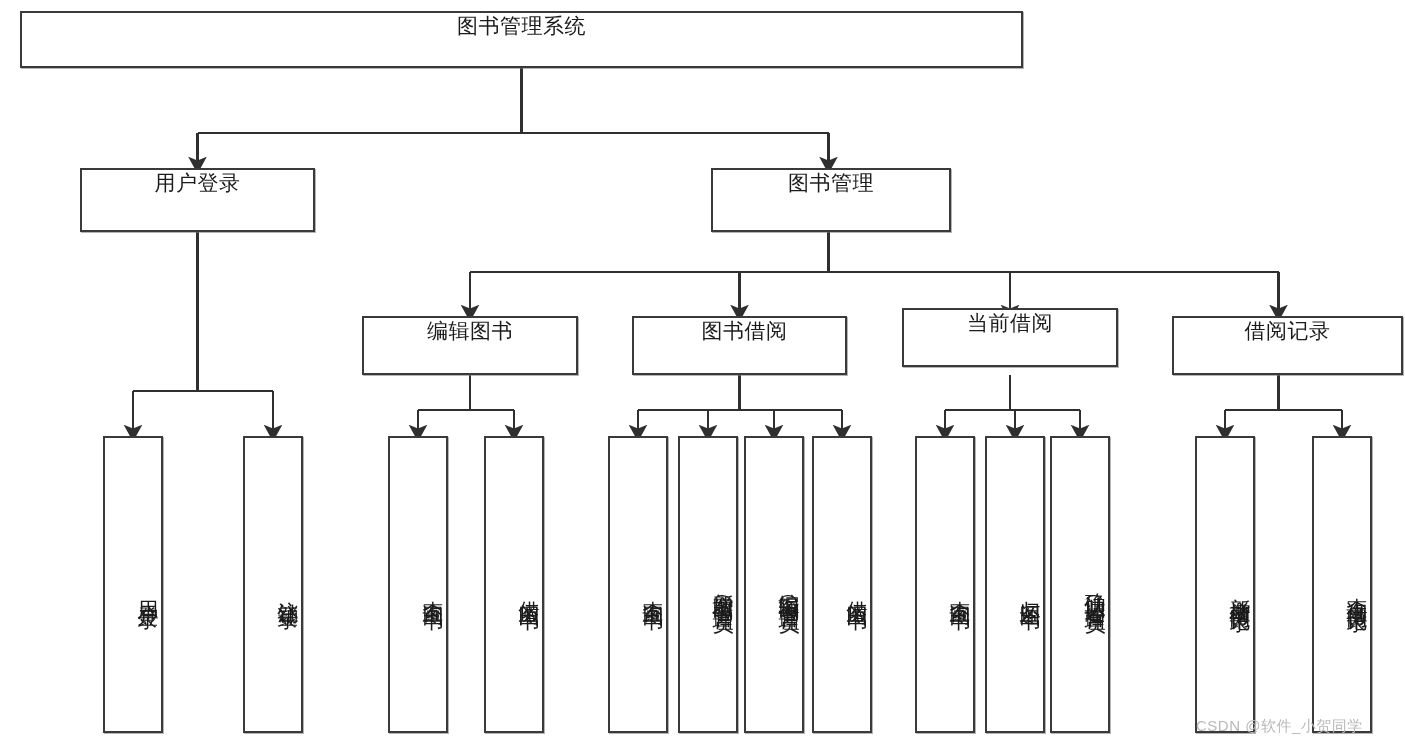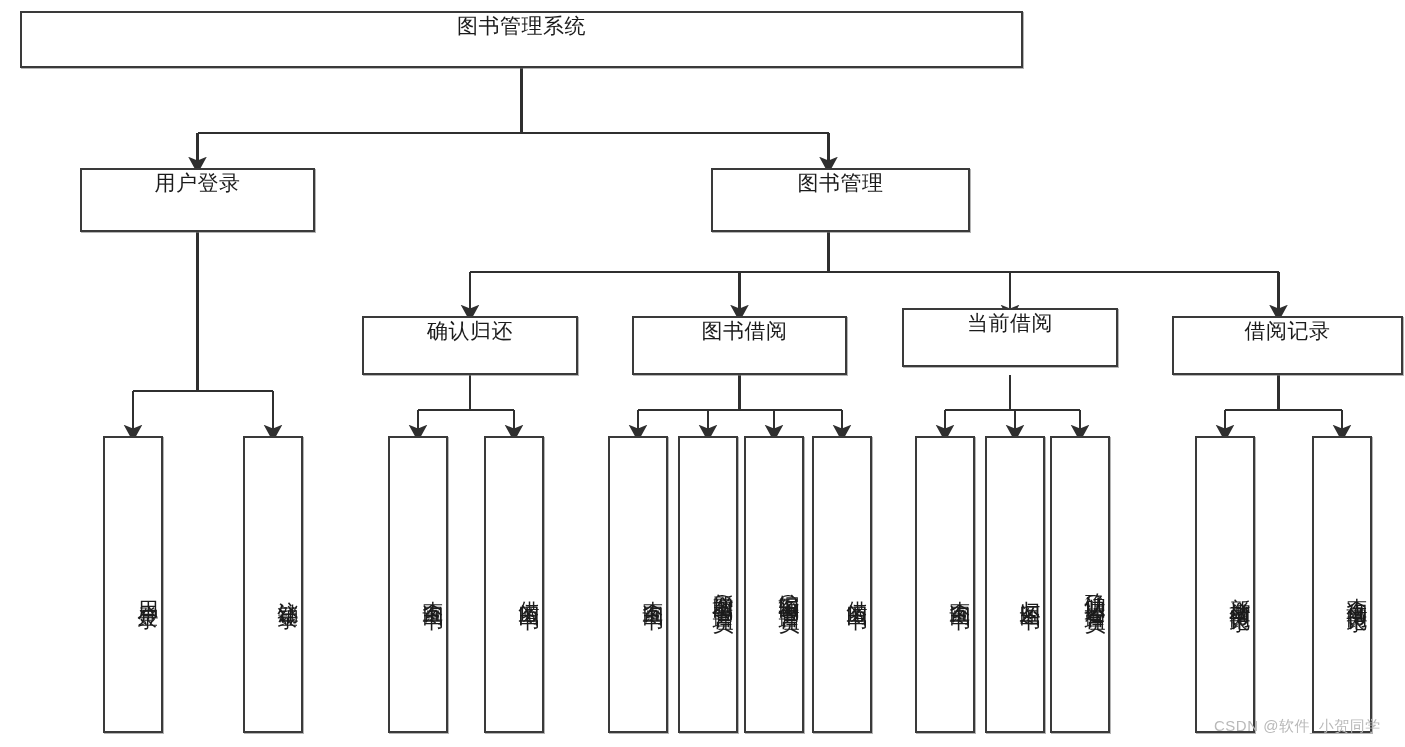--- a/index.html
+++ b/index.html
@@ -111,25 +111,25 @@
       </g>
   </svg>
 
   <div id="node-layer">
       <div class="node horizontal" id="node-root" style="left: 20px; top: 11px; width: 1003px; height: 57px; border-color: rgb(58, 58, 58); background: rgb(255, 255, 255);">
         <span class="node-label">图书管理系统</span>
       </div>
       <div class="node horizontal" id="node-login" style="left: 80px; top: 168px; width: 235px; height: 64px; border-color: rgb(58, 58, 58); background: rgb(255, 255, 255);">
         <span class="node-label">用户登录</span>
       </div>
-      <div class="node horizontal" id="node-bookmgmt" style="left: 711px; top: 168px; width: 259px; height: 64px; border-color: rgb(58, 58, 58); background: rgb(255, 255, 255);">
+      <div class="node horizontal" id="node-bookmgmt" style="left: 711px; top: 168px; width: 240px; height: 64px; border-color: rgb(58, 58, 58); background: rgb(255, 255, 255);">
         <span class="node-label">图书管理</span>
       </div>
       <div class="node horizontal" id="node-newbook" style="left: 362px; top: 316px; width: 216px; height: 59px; border-color: rgb(58, 58, 58); background: rgb(255, 255, 255);">
-        <span class="node-label">确认归还</span>
+        <span class="node-label">编辑图书</span>
       </div>
       <div class="node horizontal" id="node-borrow" style="left: 632px; top: 316px; width: 215px; height: 59px; border-color: rgb(58, 58, 58); background: rgb(255, 255, 255); padding-left: 10px;">
         <span class="node-label">图书借阅</span>
       </div>
       <div class="node horizontal" id="node-current" style="left: 902px; top: 308px; width: 216px; height: 59px; border-color: rgb(58, 58, 58); background: rgb(255, 255, 255);">
         <span class="node-label">当前借阅</span>
       </div>
       <div class="node horizontal" id="node-records" style="left: 1172px; top: 316px; width: 231px; height: 59px; border-color: rgb(58, 58, 58); background: rgb(255, 255, 255);">
         <span class="node-label">借阅记录</span>
       </div>
@@ -167,14 +167,14 @@
         <span class="node-label">确认归还（管理员）</span>
       </div>
       <div class="node vertical" id="node-leaf-rec-add" style="left: 1195px; top: 436px; width: 60px; height: 297px; border-color: rgb(58, 58, 58); background: rgb(255, 255, 255);">
         <span class="node-label">新增借阅记录</span>
       </div>
       <div class="node vertical" id="node-leaf-rec-query" style="left: 1312px; top: 436px; width: 60px; height: 297px; border-color: rgb(58, 58, 58); background: rgb(255, 255, 255);">
         <span class="node-label">查询借阅记录</span>
       </div>
     </div>
 
-  <div class="watermark" style="left: 1196px; top: 717px; color: rgb(185, 185, 185); padding-left: 18px;">CSDN @软件_小贺同学</div>
+  <div class="watermark" style="left: 1196px; top: 717px; color: rgb(185, 185, 185);">CSDN @软件_小贺同学</div>
 </div>
 
 </body></html>

